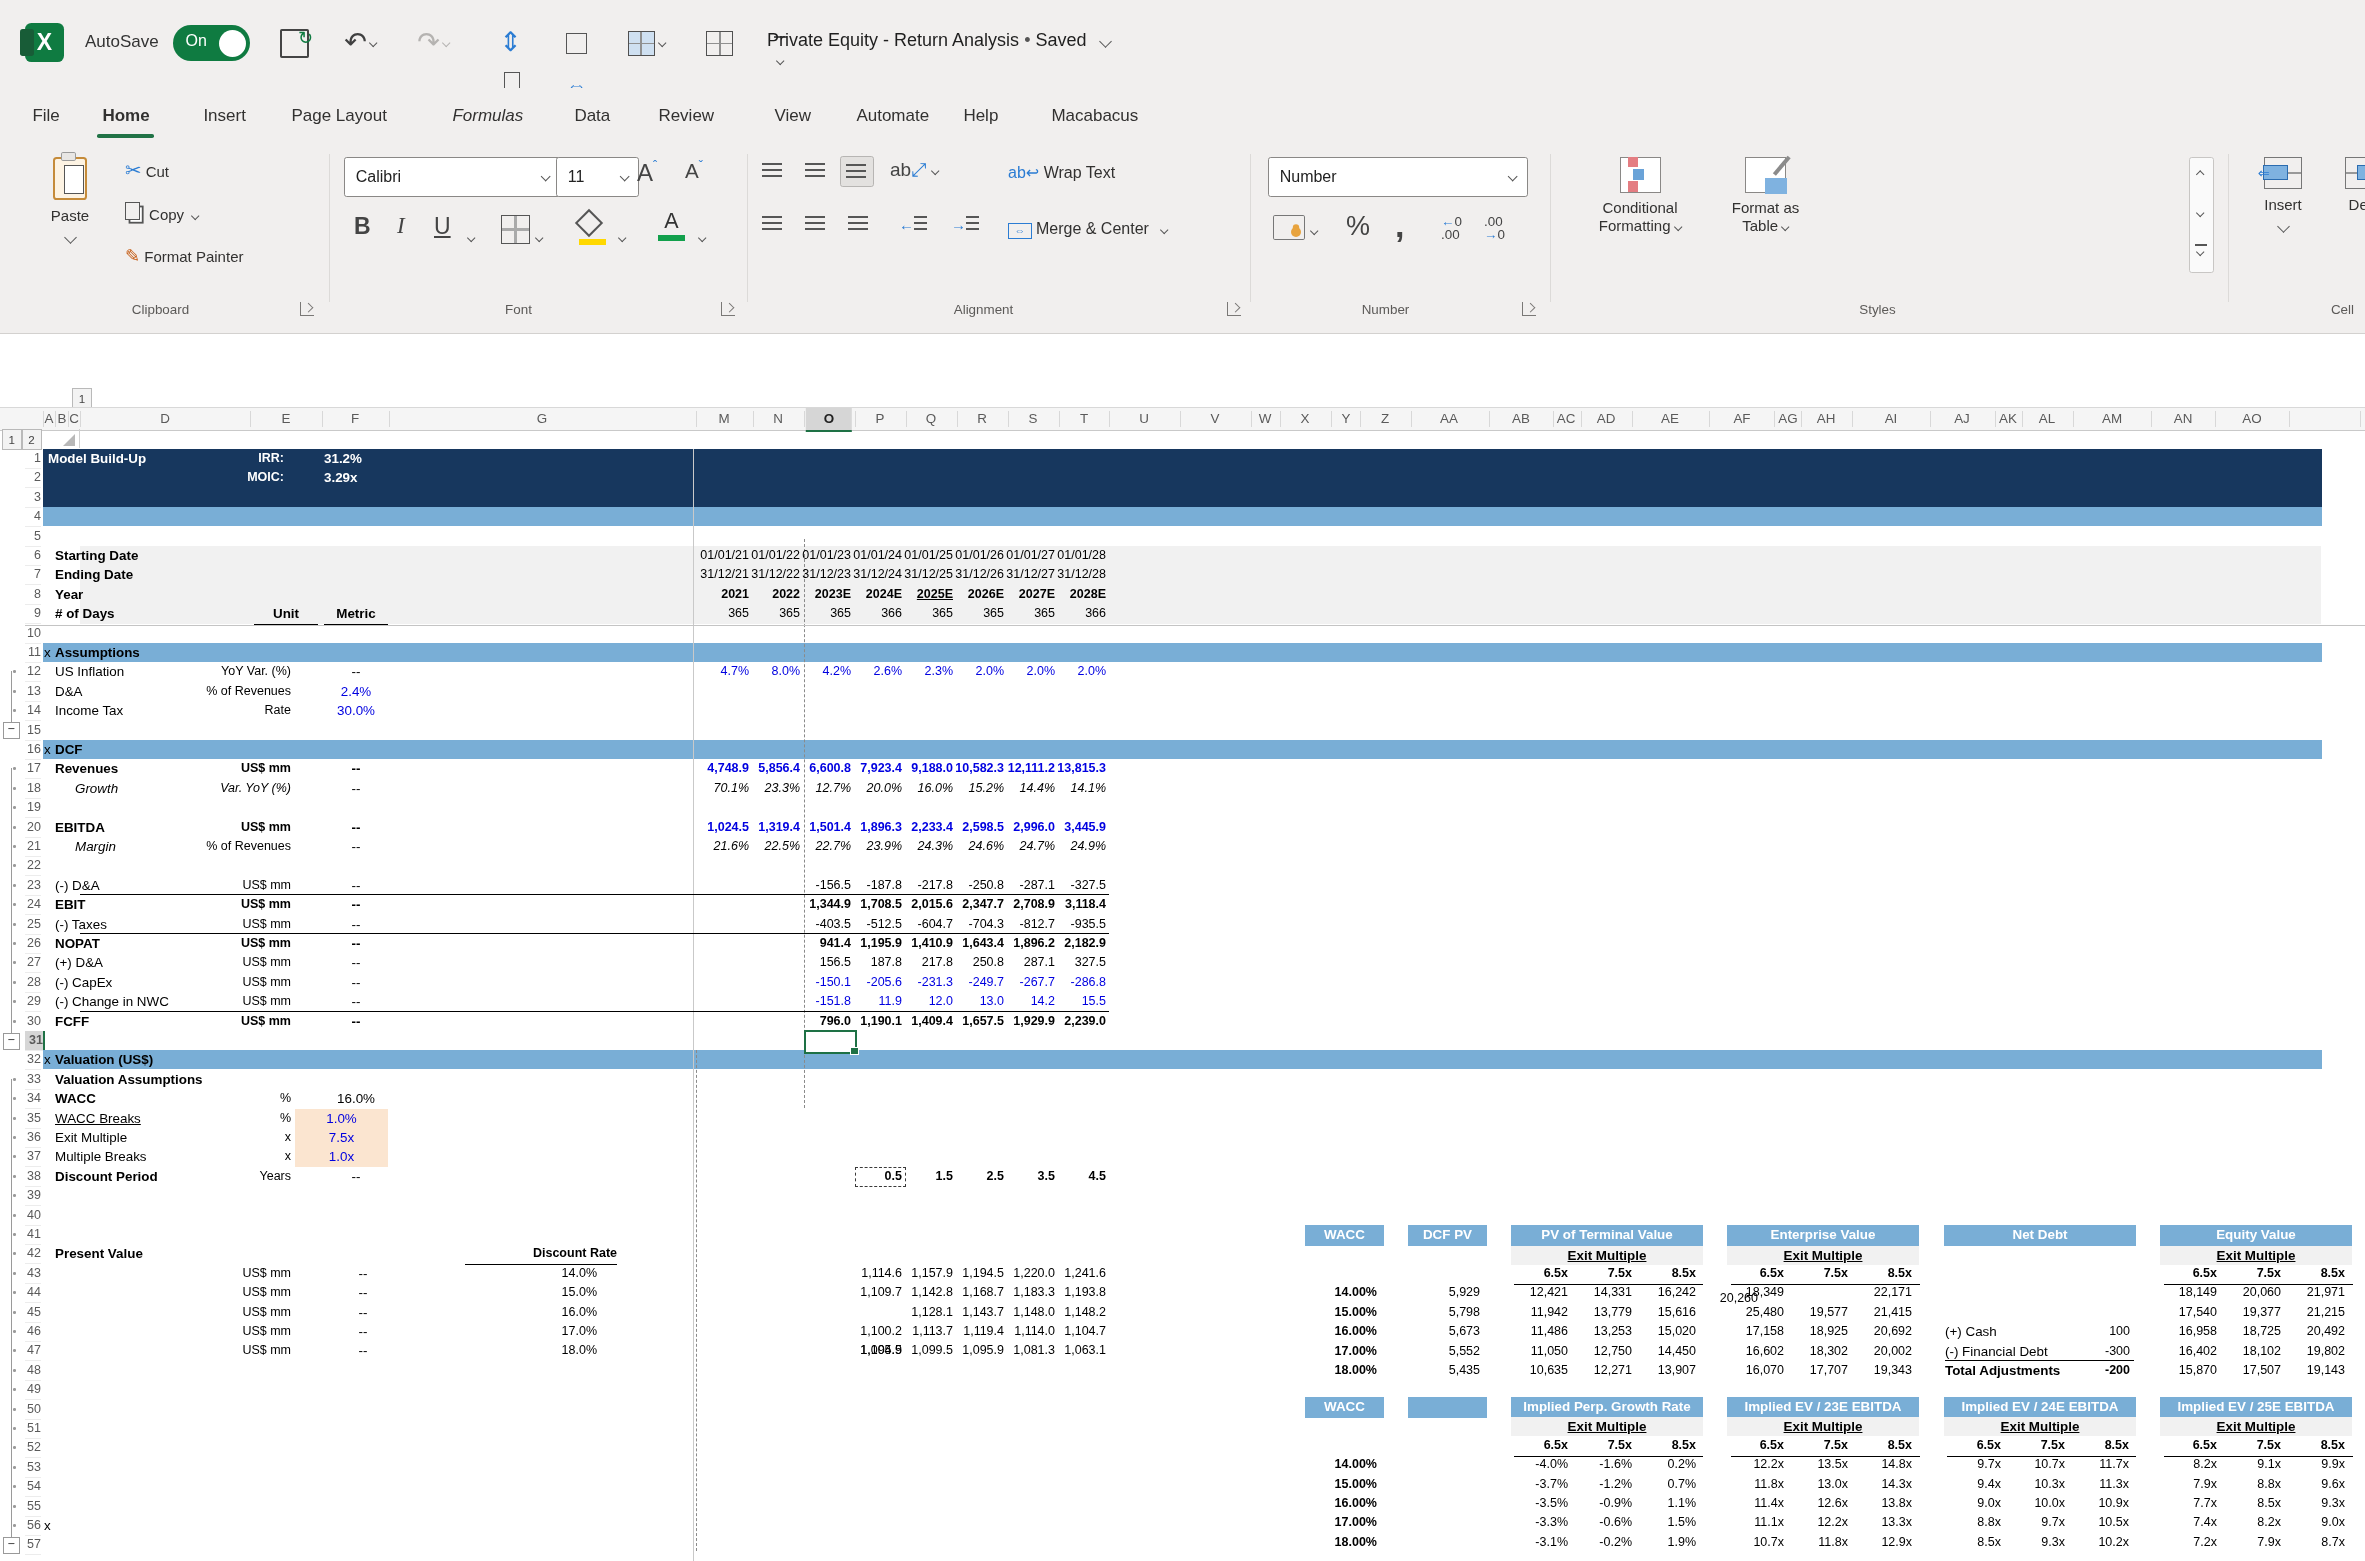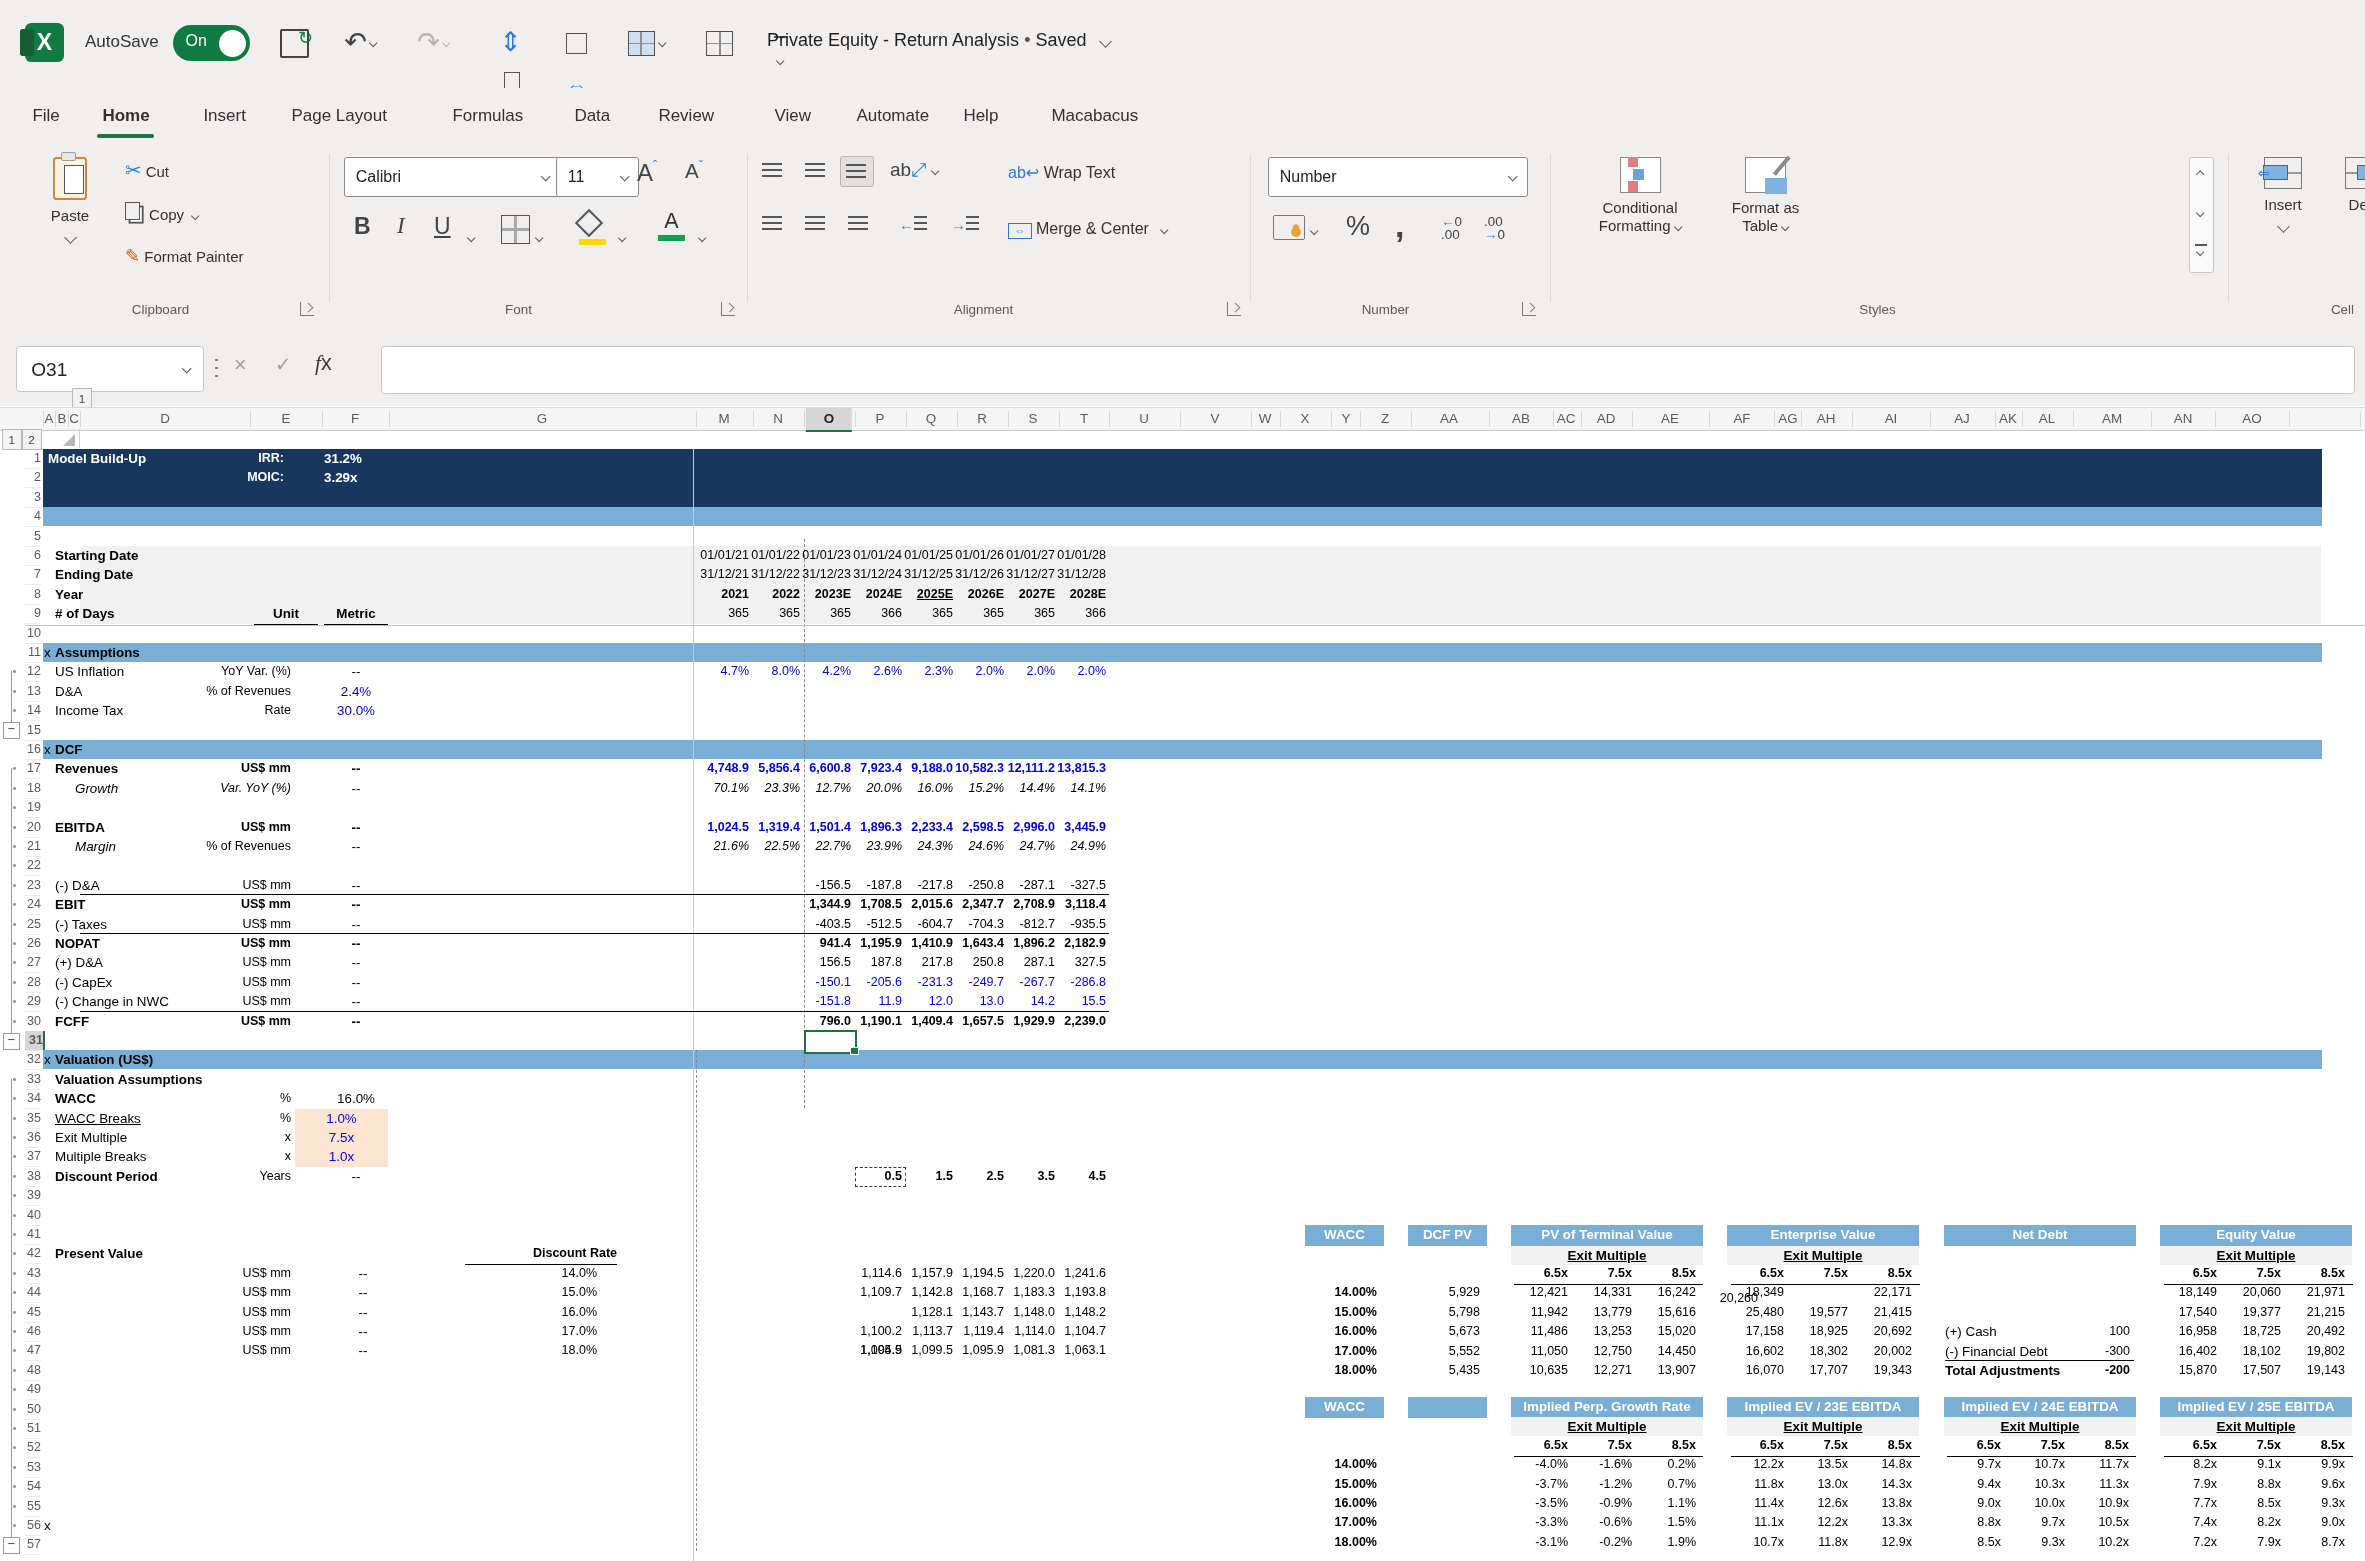--- a/index.html
+++ b/index.html
@@ -108,21 +108,21 @@
       <span class="chev" style="margin-left:9px;"></span>
     </div>
   </div>
 
   <div id="menubar">
       <div class="tab" style="left: 27px;">File</div>
       <div class="tab active" style="left: 97px;">Home</div>
       <div class="tab-underline" style="left: 97px; width: 57px;"></div>
       <div class="tab" style="left: 198px;">Insert</div>
       <div class="tab" style="left: 286px;">Page Layout</div>
-      <div class="tab" style="left: 447px;">Formulas</div>
+      <div class="tab" style="left: 447px; font-style: italic;">Formulas</div>
       <div class="tab" style="left: 569px;">Data</div>
       <div class="tab" style="left: 653px;">Review</div>
       <div class="tab" style="left: 769px;">View</div>
       <div class="tab" style="left: 851px;">Automate</div>
       <div class="tab" style="left: 958px;">Help</div>
       <div class="tab" style="left: 1046px;">Macabacus</div>
     </div>
 
   <div id="ribbon">
 
@@ -225,31 +225,20 @@
     </div>
     <div class="abs" style="left:2330px;top:14.3px;width:68px;text-align:center;">
       <div class="cells-ic" style="margin:0 auto;">
           <span class="band" style="left:10.7px;"></span>
         </div>
       <div class="rbtn-lbl" style="margin-top:7.2px;">Dele</div>
     </div>
     <div class="glabel" style="left:2289px;width:107px;">Cell</div>
   </div>
 
-  <div id="fbar">
-    <div class="namebox">
-      <span>O31</span>
-      <span class="chev" style="position:absolute;right:12.5px;top:18px;width:6.3px;height:6.3px;"></span>
-    </div>
-    <div class="abs" style="left:215px;top:23px;width:2.7px;height:25px;background:radial-gradient(circle,#8a8886 1.3px,transparent 1.4px);background-size:2.7px 8px;"></div>
-    <div class="abs" style="left:234px;top:19.7px;font-size:21.5px;color:#a19f9d;">×</div>
-    <div class="abs" style="left:275px;top:19.7px;font-size:19.7px;color:#a19f9d;">✓</div>
-    <div class="abs" style="left:315px;top:18px;font-size:21.5px;color:#3b3a39;"><i style="font-family:'Liberation Serif',serif;">f</i>x</div>
-    <div class="fx-area"><span></span></div>
-  </div>
 
   <div id="sheet">
       <div class="olbox" style="left: 72px; top: -19px; width: 18px; height: 18px;">1</div>
       <div class="olbox" style="left: 72px; top: 0.9px; width: 18px; height: 18px;">2</div>
       <div class="colstrip" style="left: 0px; top: 0px;">
         <div class="coledge" style="left: 43px;"></div>
         <div class="coledge" style="left: 55px;"></div>
         <div class="coledge" style="left: 68px;"></div>
         <div class="coledge" style="left: 80px;"></div>
         <div class="coledge" style="left: 250px;"></div>

